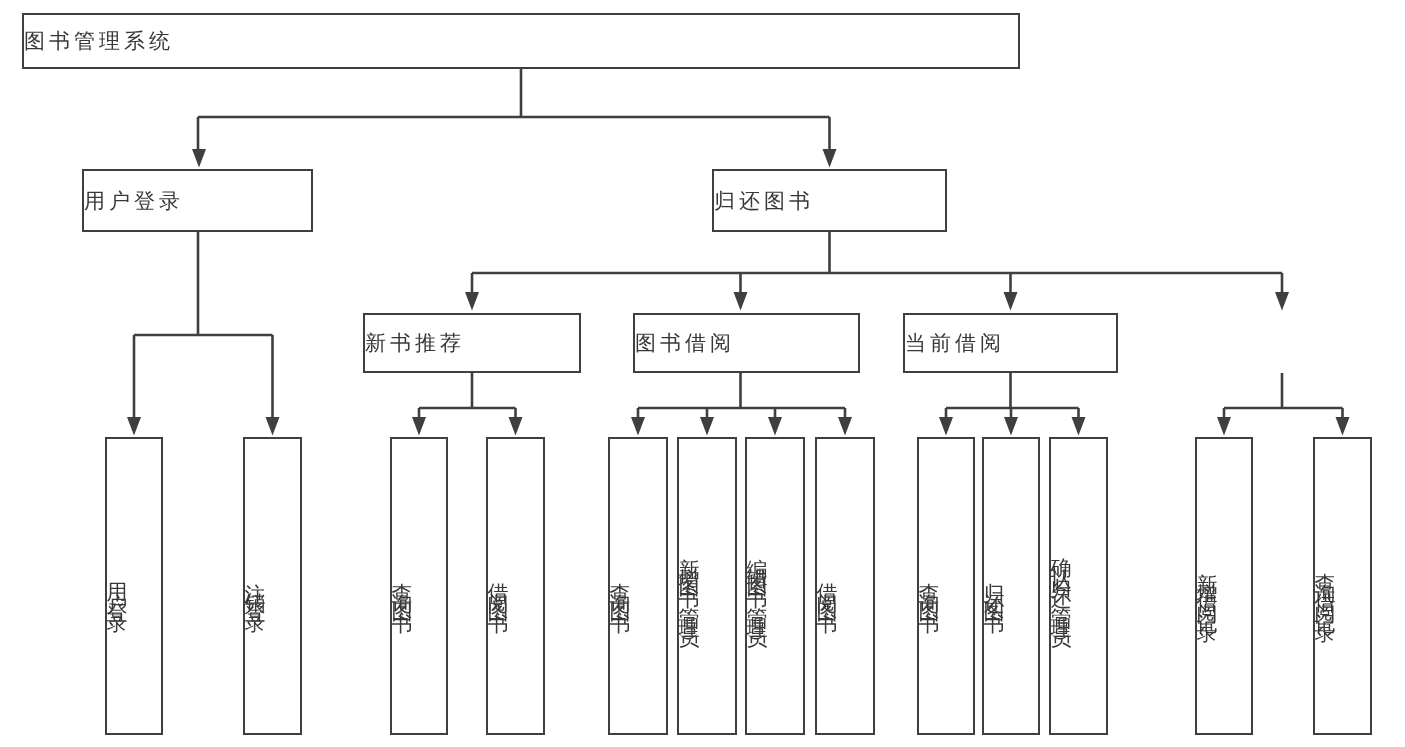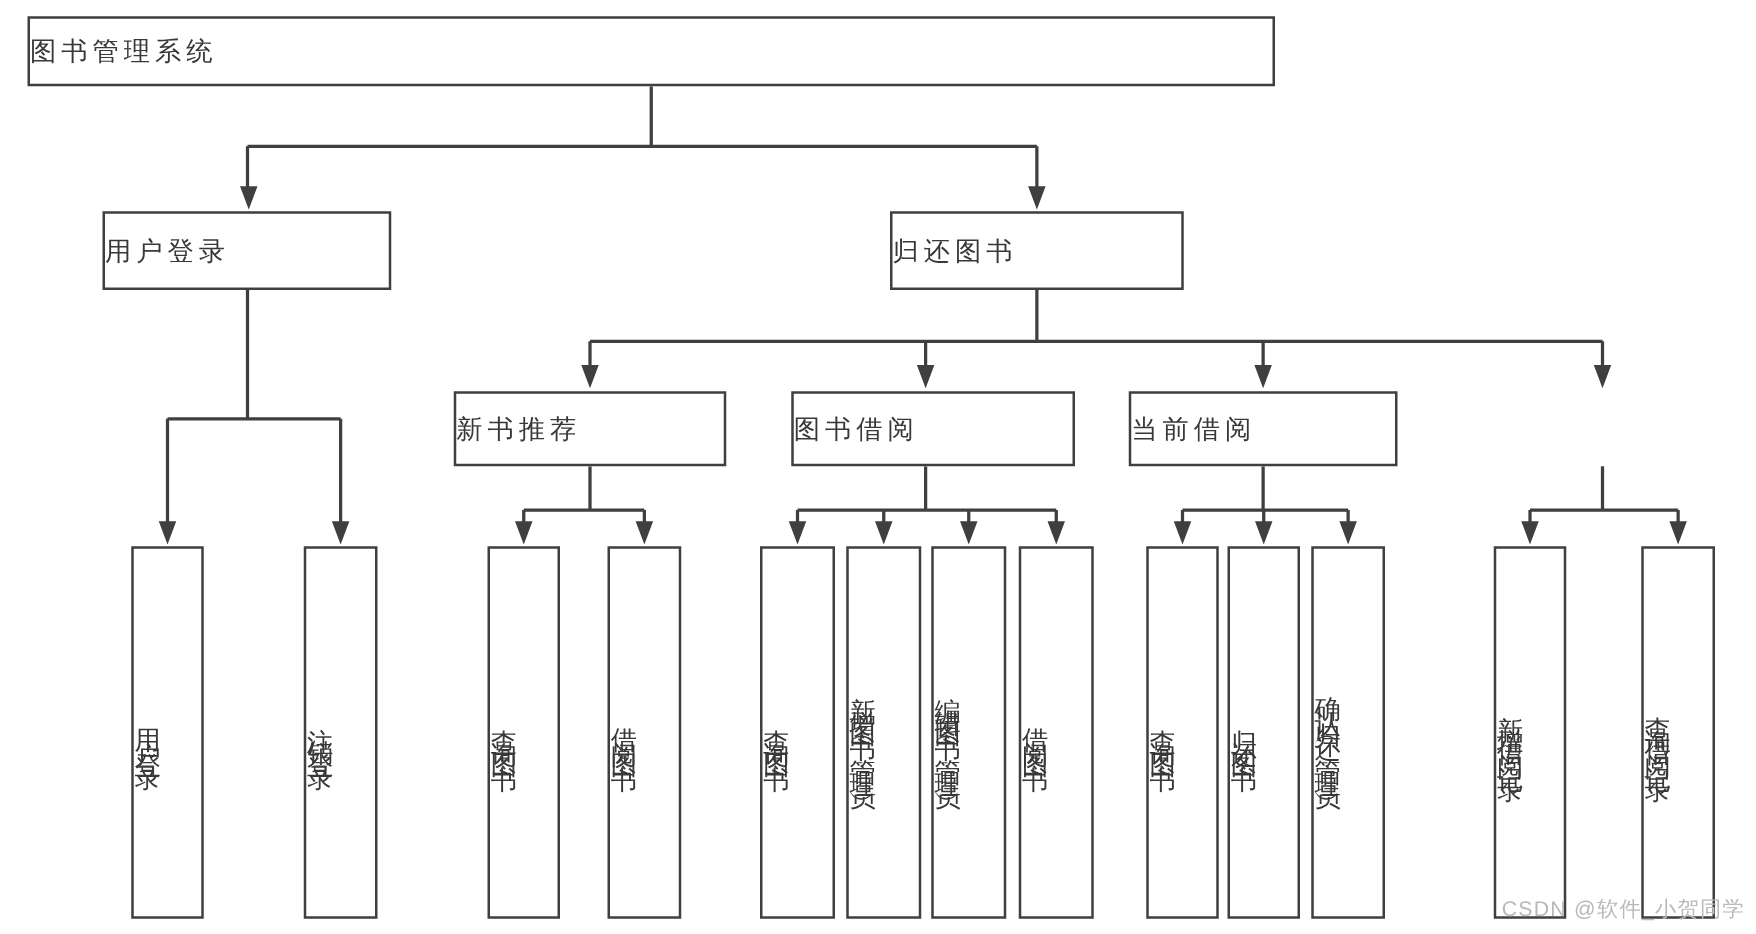--- a/index.html
+++ b/index.html
@@ -132,14 +132,13 @@
     <span class="vlbl">确认归还（管理员）</span>
   </div>
 
   <div class="node" style="left:1195px;top:437px;width:58px;height:298px">
     <span class="vlbl">新增借阅记录</span>
   </div>
   <div class="node" style="left:1313px;top:437px;width:59px;height:298px">
     <span class="vlbl">查询借阅记录</span>
   </div>
 
-  <div id="watermark">CSDN @软件_小贺同学</div>
 </div>
 
 </body></html>

